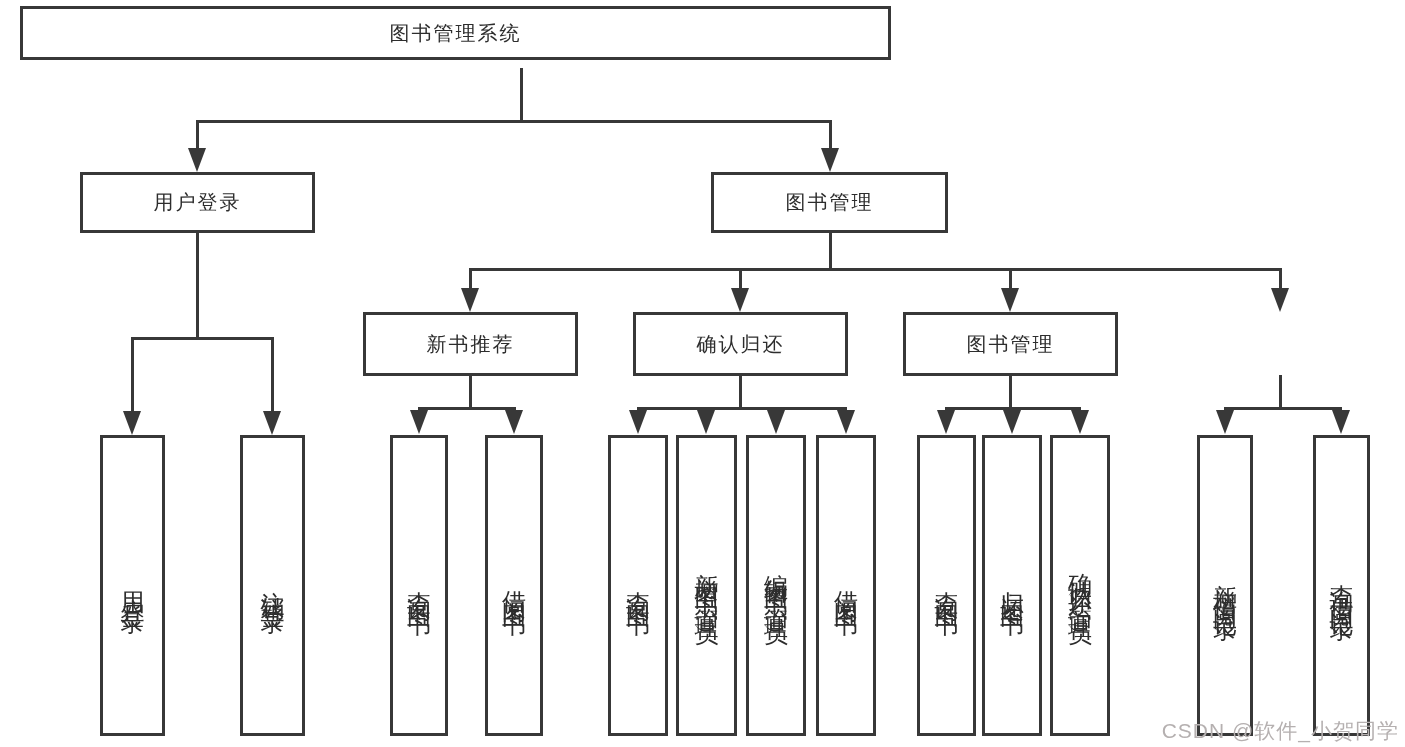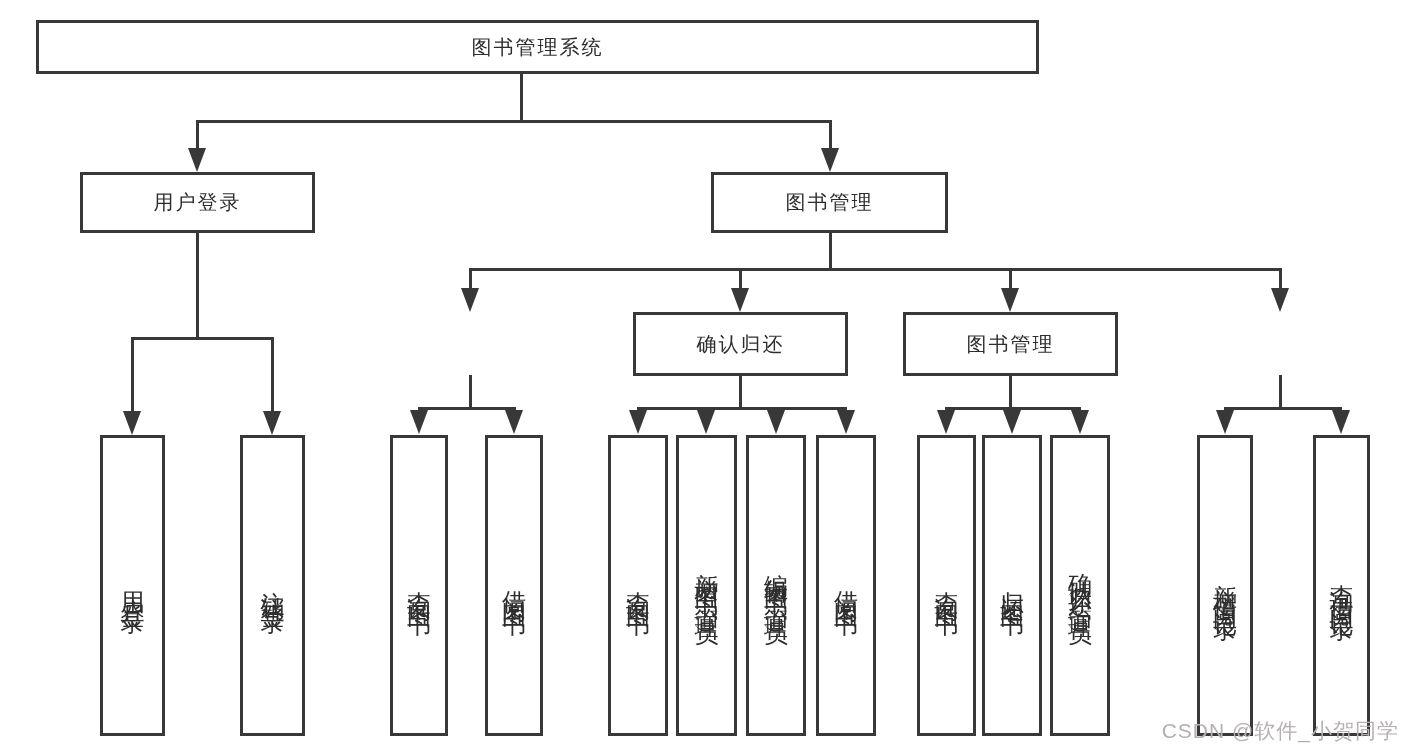--- a/index.html
+++ b/index.html
@@ -47,31 +47,34 @@
   .watermark{
     position:absolute;right:6px;bottom:2px;z-index:5;
     font-size:21px;color:var(--watermark);letter-spacing:1px;
   }
 </style>
 </head>
 <body>
 
 <div class="canvas">
 
-  <div class="box" style="left:20px;top:20px;width:1003px;height:54px;margin-left:16px;">
+  <div class="box" style="left:20px;top:6px;width:871px;height:54px;">
     <span class="lbl">图书管理系统</span>
   </div>
 
   <div class="box" style="left:80px;top:172px;width:235px;height:61px;">
     <span class="lbl">用户登录</span>
   </div>
   <div class="box" style="left:711px;top:172px;width:237px;height:61px;">
     <span class="lbl">图书管理</span>
   </div>
 
+  <div class="box" style="left:363px;top:312px;width:215px;height:64px;">
+    <span class="lbl">新书推荐</span>
+  </div>
   <div class="box" style="left:633px;top:312px;width:215px;height:64px;">
     <span class="lbl">确认归还</span>
   </div>
   <div class="box" style="left:903px;top:312px;width:215px;height:64px;">
     <span class="lbl">图书管理</span>
   </div>
 
   <div class="box leaf" style="left:100px;top:435px;width:65px;height:301px;">
     <span class="lbl">用户登录</span>
   </div>

